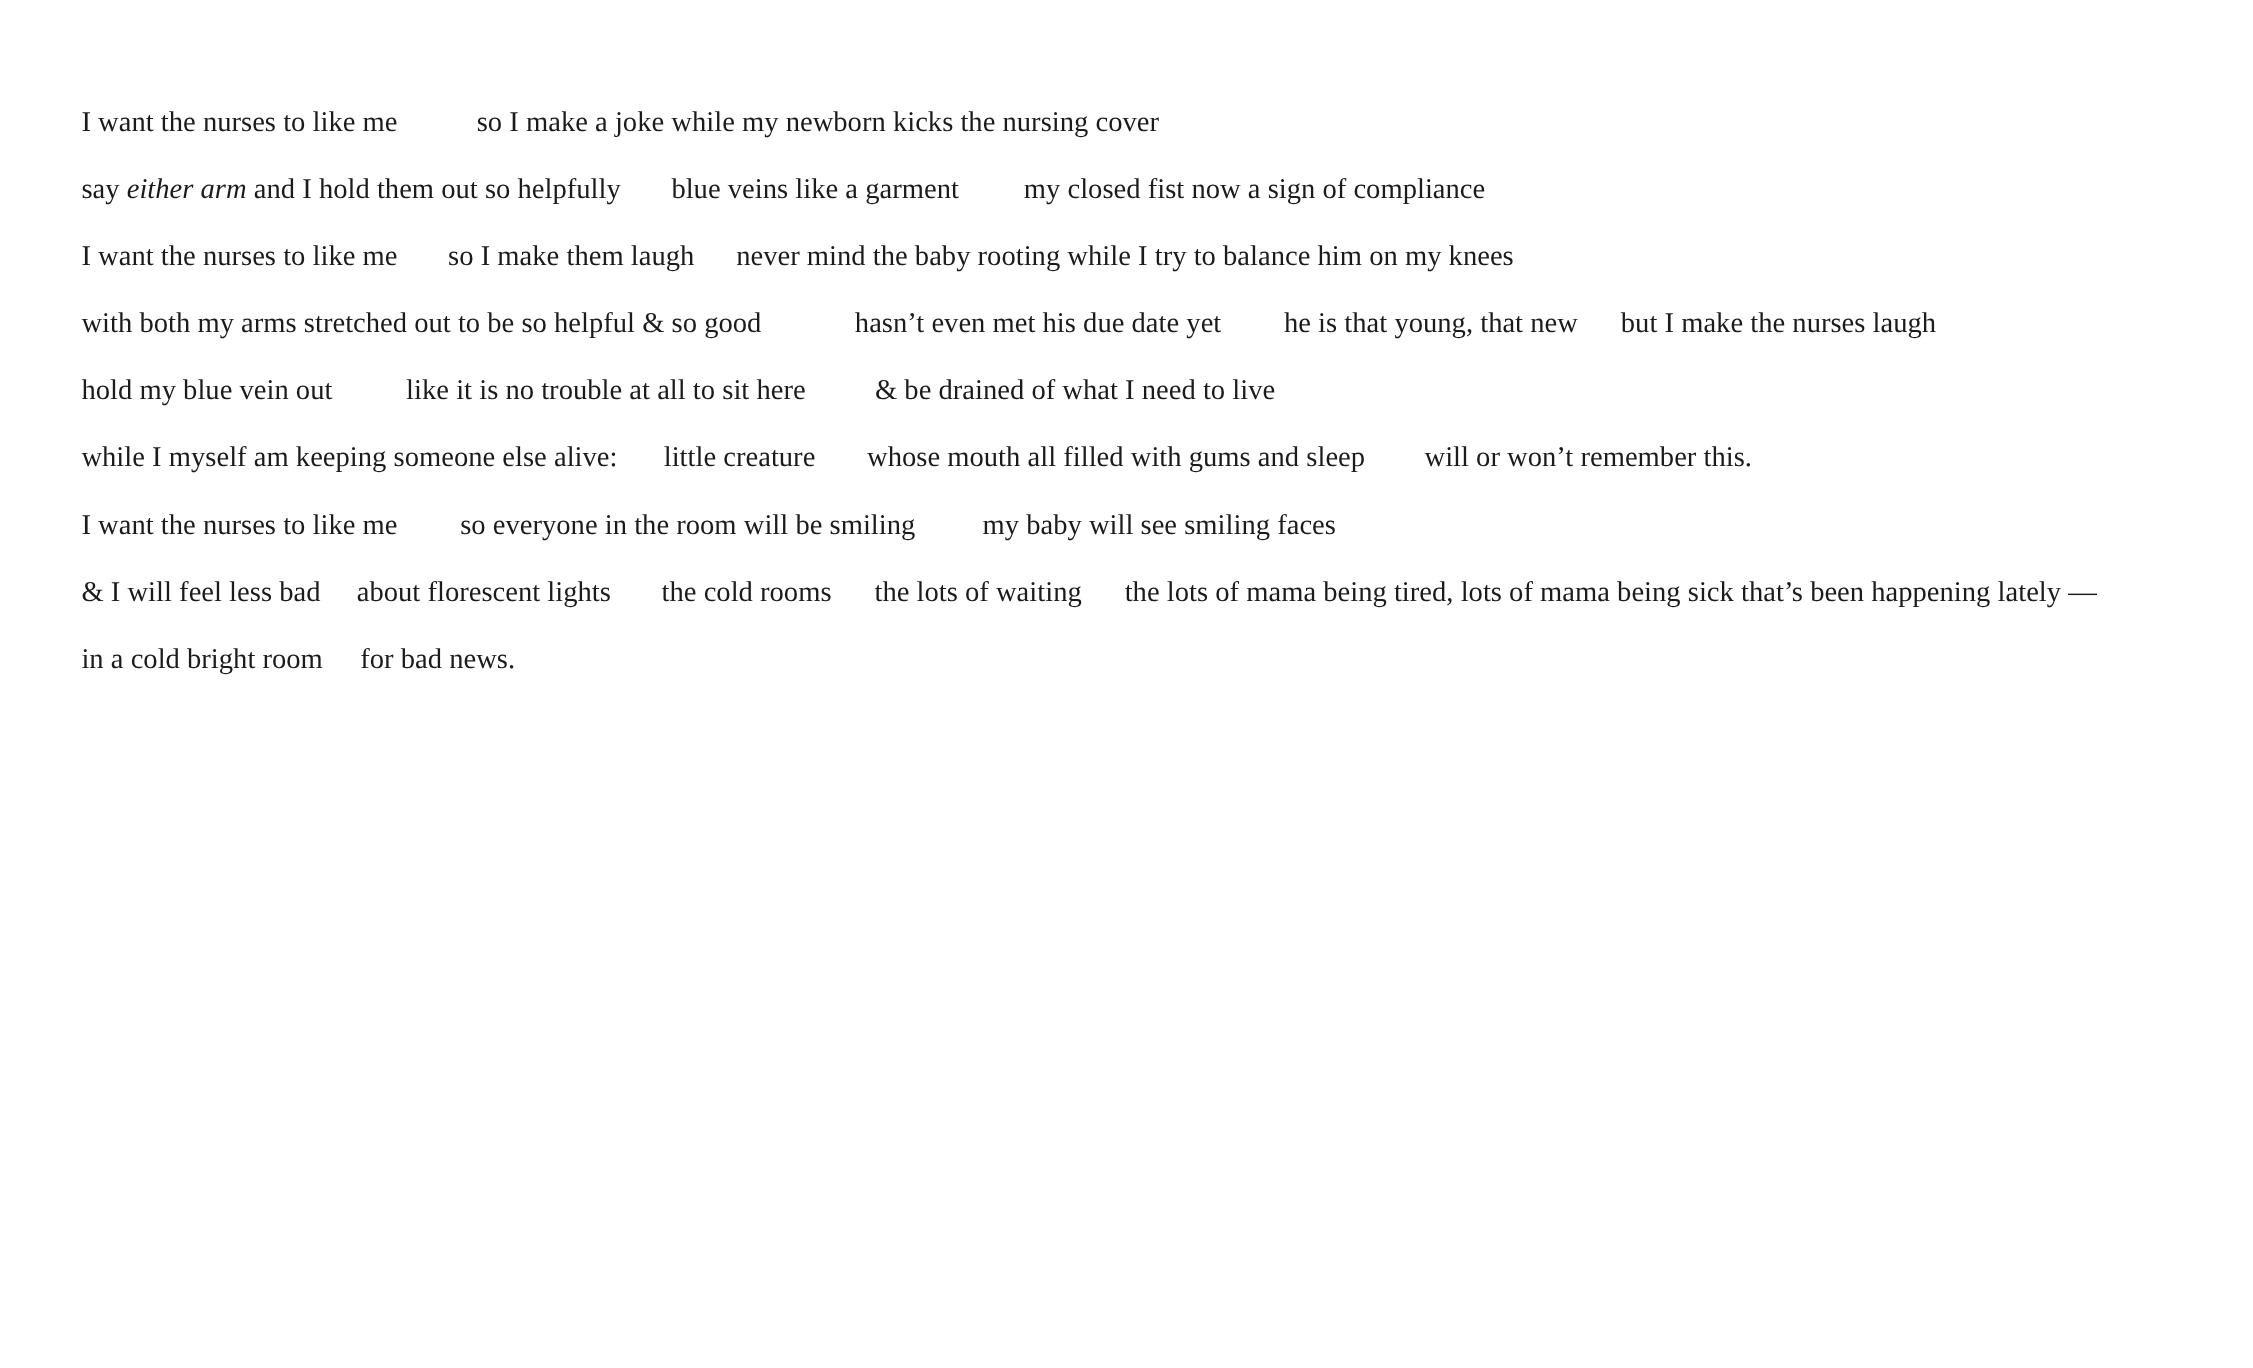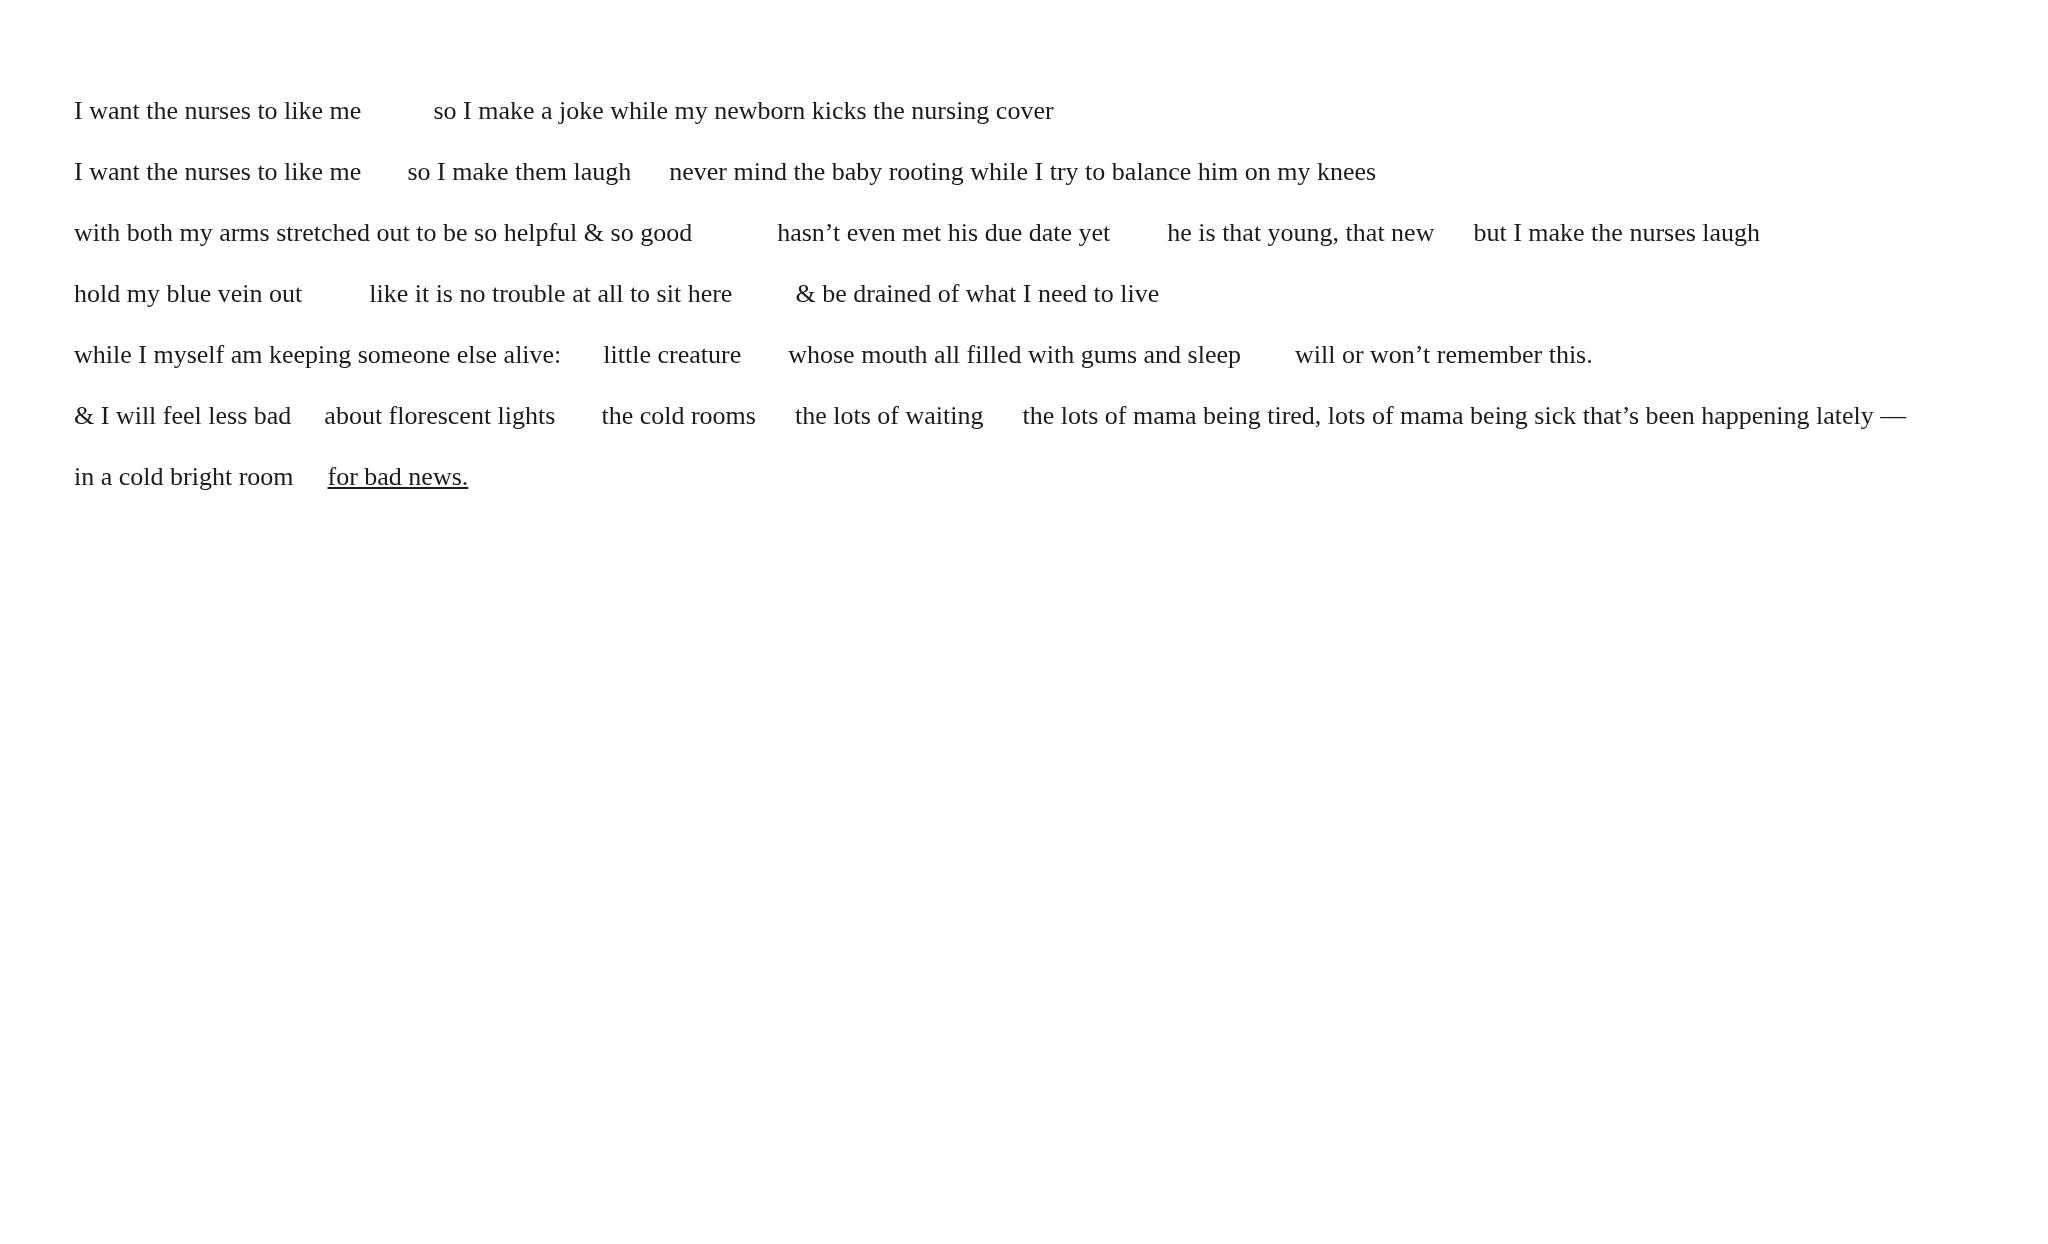--- a/index.html
+++ b/index.html
@@ -38,29 +38,31 @@
     font-style: italic;
   }
 </style>
 </head>
 <body>
 
 <div class="page">
   <div class="poem" id="poem-root">
       <div class="stanza">
         <div class="poem-line"><span class="seg">I want the nurses to like me</span><span class="seg" style="margin-left: 72px;">so I make a joke while my newborn kicks the nursing cover</span></div>
+        <div class="poem-line"><span class="seg">say </span><span class="seg italic">either arm</span><span class="seg"> and I hold them out so helpfully</span><span class="seg" style="margin-left: 46px;">blue veins like a garment</span><span class="seg" style="margin-left: 59px;">my closed fist now a sign of compliance</span></div>
       </div>
       <div class="stanza">
         <div class="poem-line"><span class="seg">I want the nurses to like me</span><span class="seg" style="margin-left: 46px;">so I make them laugh</span><span class="seg" style="margin-left: 38px;">never mind the baby rooting while I try to balance him on my knees</span></div>
         <div class="poem-line"><span class="seg">with both my arms stretched out to be so helpful &amp; so good</span><span class="seg" style="margin-left: 85px;">hasn’t even met his due date yet</span><span class="seg" style="margin-left: 57px;">he is that young, that new</span><span class="seg" style="margin-left: 39px;">but I make the nurses laugh</span></div>
       </div>
       <div class="stanza">
         <div class="poem-line"><span class="seg">hold my blue vein out</span><span class="seg" style="margin-left: 67px;">like it is no trouble at all to sit here</span><span class="seg" style="margin-left: 63px;">&amp; be drained of what I need to live</span></div>
         <div class="poem-line"><span class="seg">while I myself am keeping someone else alive:</span><span class="seg" style="margin-left: 42px;">little creature</span><span class="seg" style="margin-left: 47px;">whose mouth all filled with gums and sleep</span><span class="seg" style="margin-left: 54px;">will or won’t remember this.</span></div>
       </div>
       <div class="stanza">
+        <div class="poem-line"><span class="seg">I want the nurses to like me</span><span class="seg" style="margin-left: 57px;">so everyone in the room will be smiling</span><span class="seg" style="margin-left: 61px;">my baby will see smiling faces</span></div>
         <div class="poem-line"><span class="seg">&amp; I will feel less bad</span><span class="seg" style="margin-left: 33px;">about florescent lights</span><span class="seg" style="margin-left: 46px;">the cold rooms</span><span class="seg" style="margin-left: 39px;">the lots of waiting</span><span class="seg" style="margin-left: 39px;">the lots of mama being tired, lots of mama being sick that’s been happening lately —</span></div>
       </div>
       <div class="stanza">
-        <div class="poem-line"><span class="seg">in a cold bright room</span><span class="seg" style="margin-left: 34px; text-decoration: underline;">for bad news.</span></div>
+        <div class="poem-line"><span class="seg">in a cold bright room</span><span class="seg" style="margin-left: 34px;">for bad news.</span></div>
       </div>
     </div>
 </div>
 
 </body></html>

